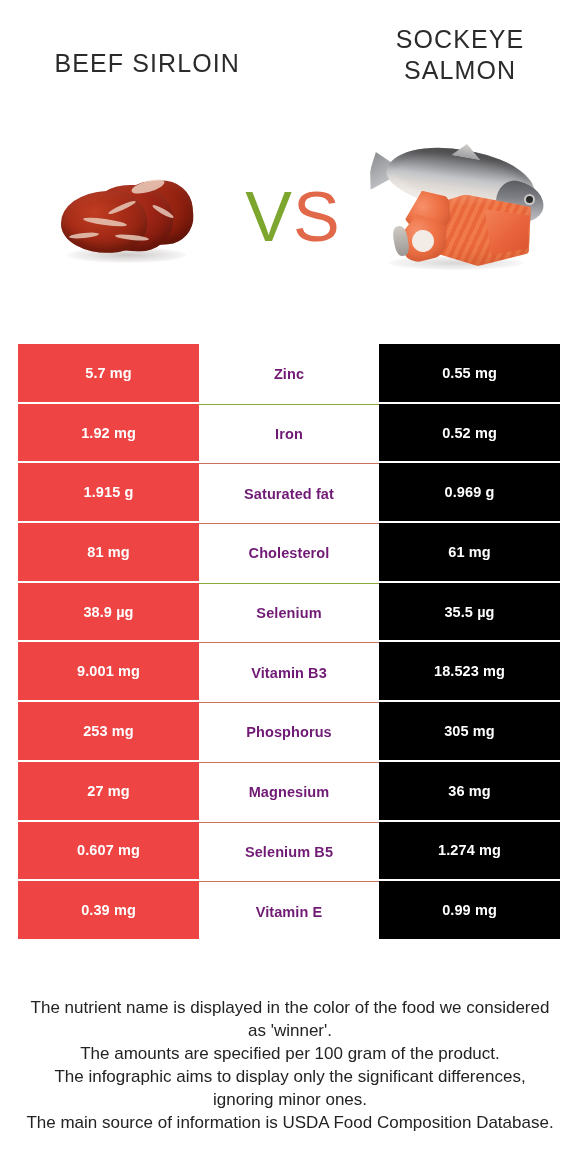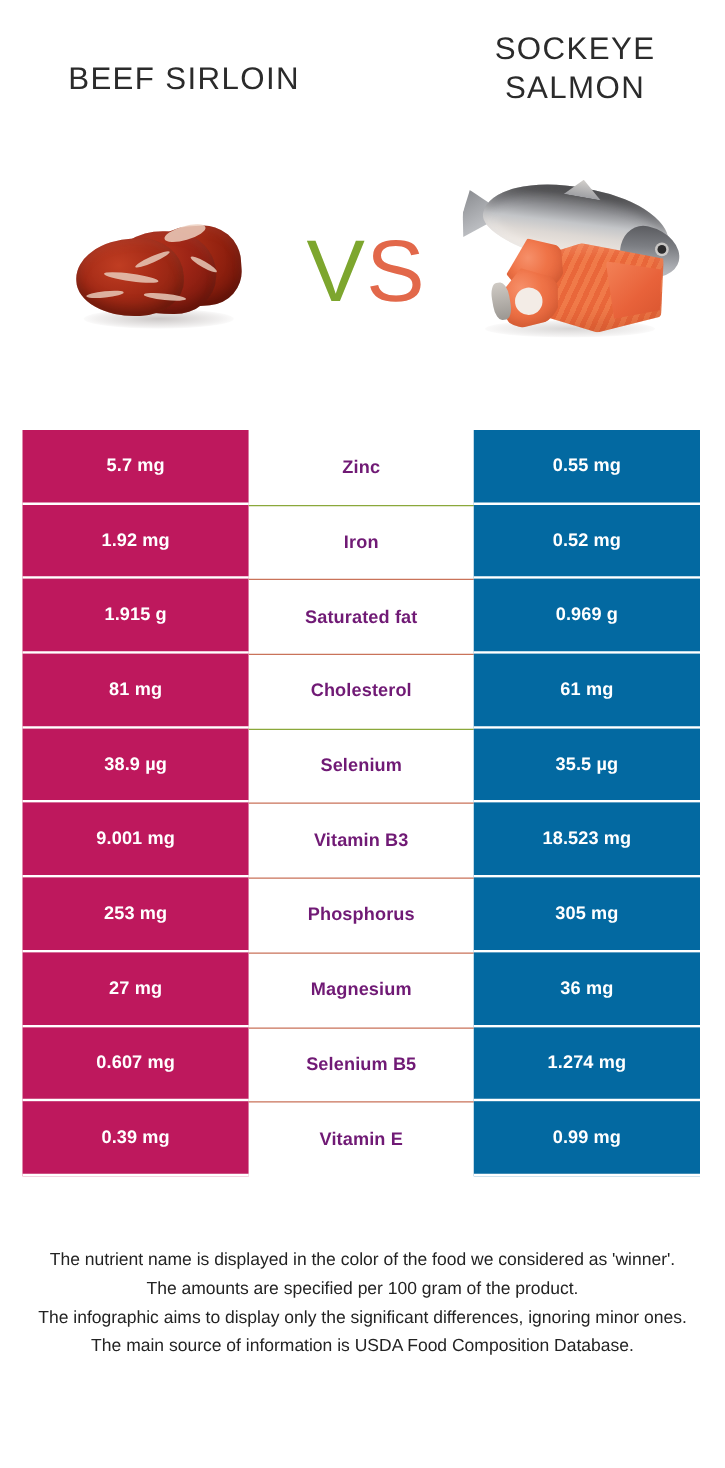--- a/index.html
+++ b/index.html
@@ -289,28 +289,28 @@
     display: flex;
     align-items: center;
     justify-content: center;
     font-size: 14.5px;
     letter-spacing: 0.1px;
   }
   .cell-left {
     width: 181px;
     color: #ffffff;
     font-weight: 700;
-    background: #be185d;
+    background: #ef4444;
     border-bottom: 2px solid #ffffff;
   }
   .cell-right {
     width: 181px;
     color: #ffffff;
     font-weight: 700;
-    background: #0369a1;
+    background: #000000;
     border-bottom: 2px solid #ffffff;
   }
   .cell-mid {
     width: 180px;
     background: #ffffff;
     font-weight: 700;
     font-size: 14.5px;
   }
   .cell-mid.win-green {
     color: #701a75;
@@ -322,21 +322,21 @@
   }
   .row:first-child .cell-mid { border-top: none; }
 
   
   .footer {
     position: absolute;
     left: 26px;
     top: 996px;
     width: 528px;
     text-align: center;
-    font-size: 14px;
+    font-size: 17px;
     line-height: 23px;
     color: #232323;
     font-family: "Liberation Sans", sans-serif;
     white-space: pre-line;
   }
 </style>
 </head>
 <body>
 
 <div class="header">

